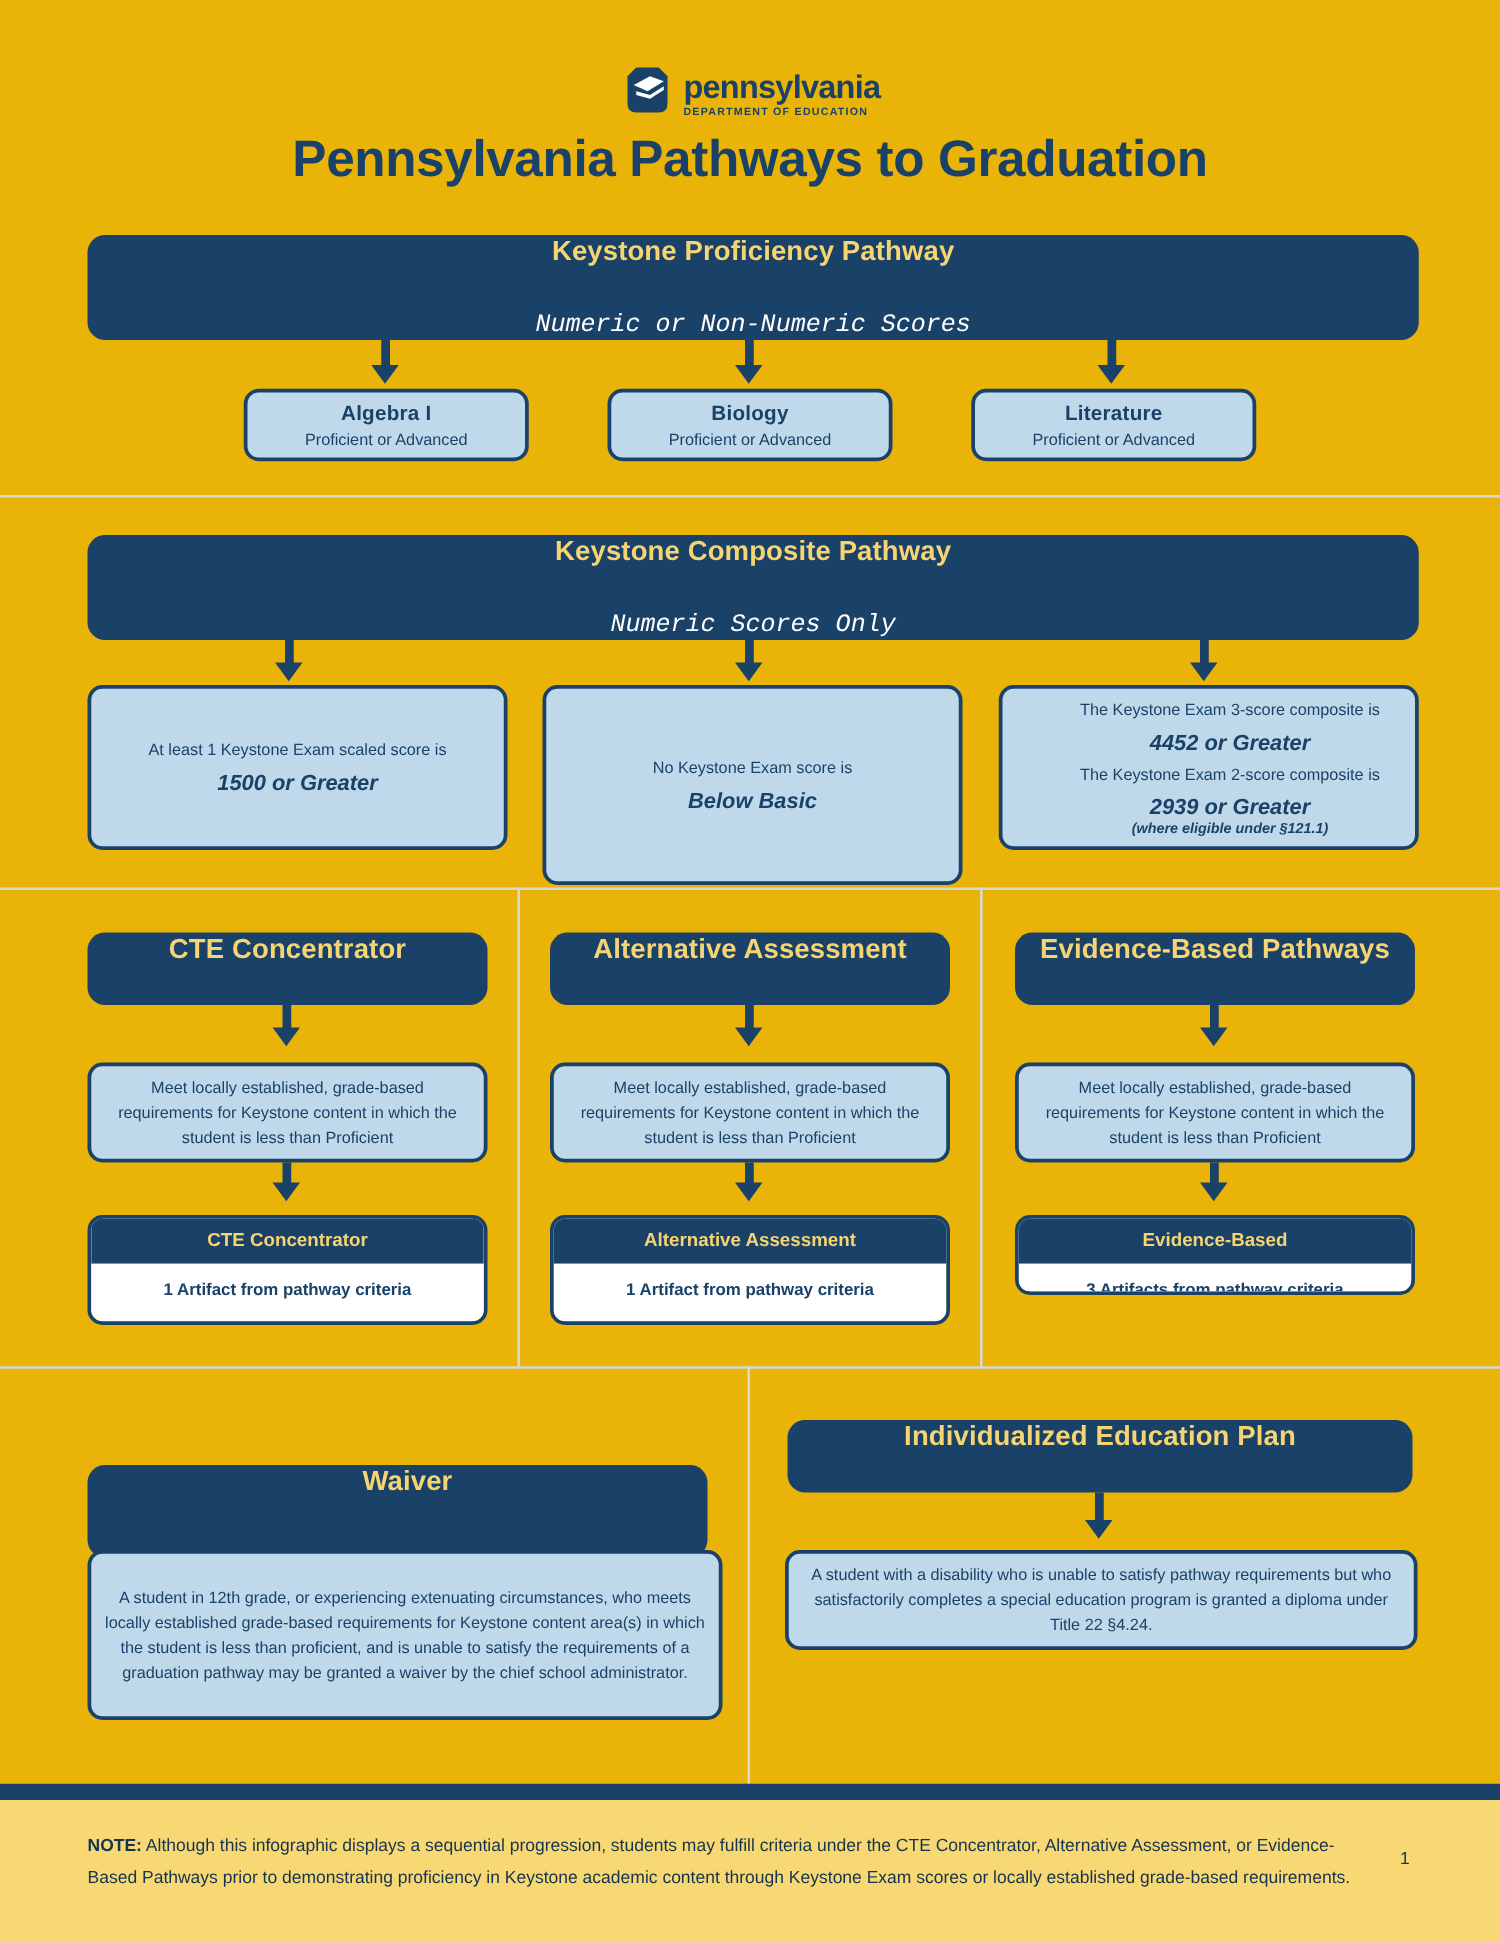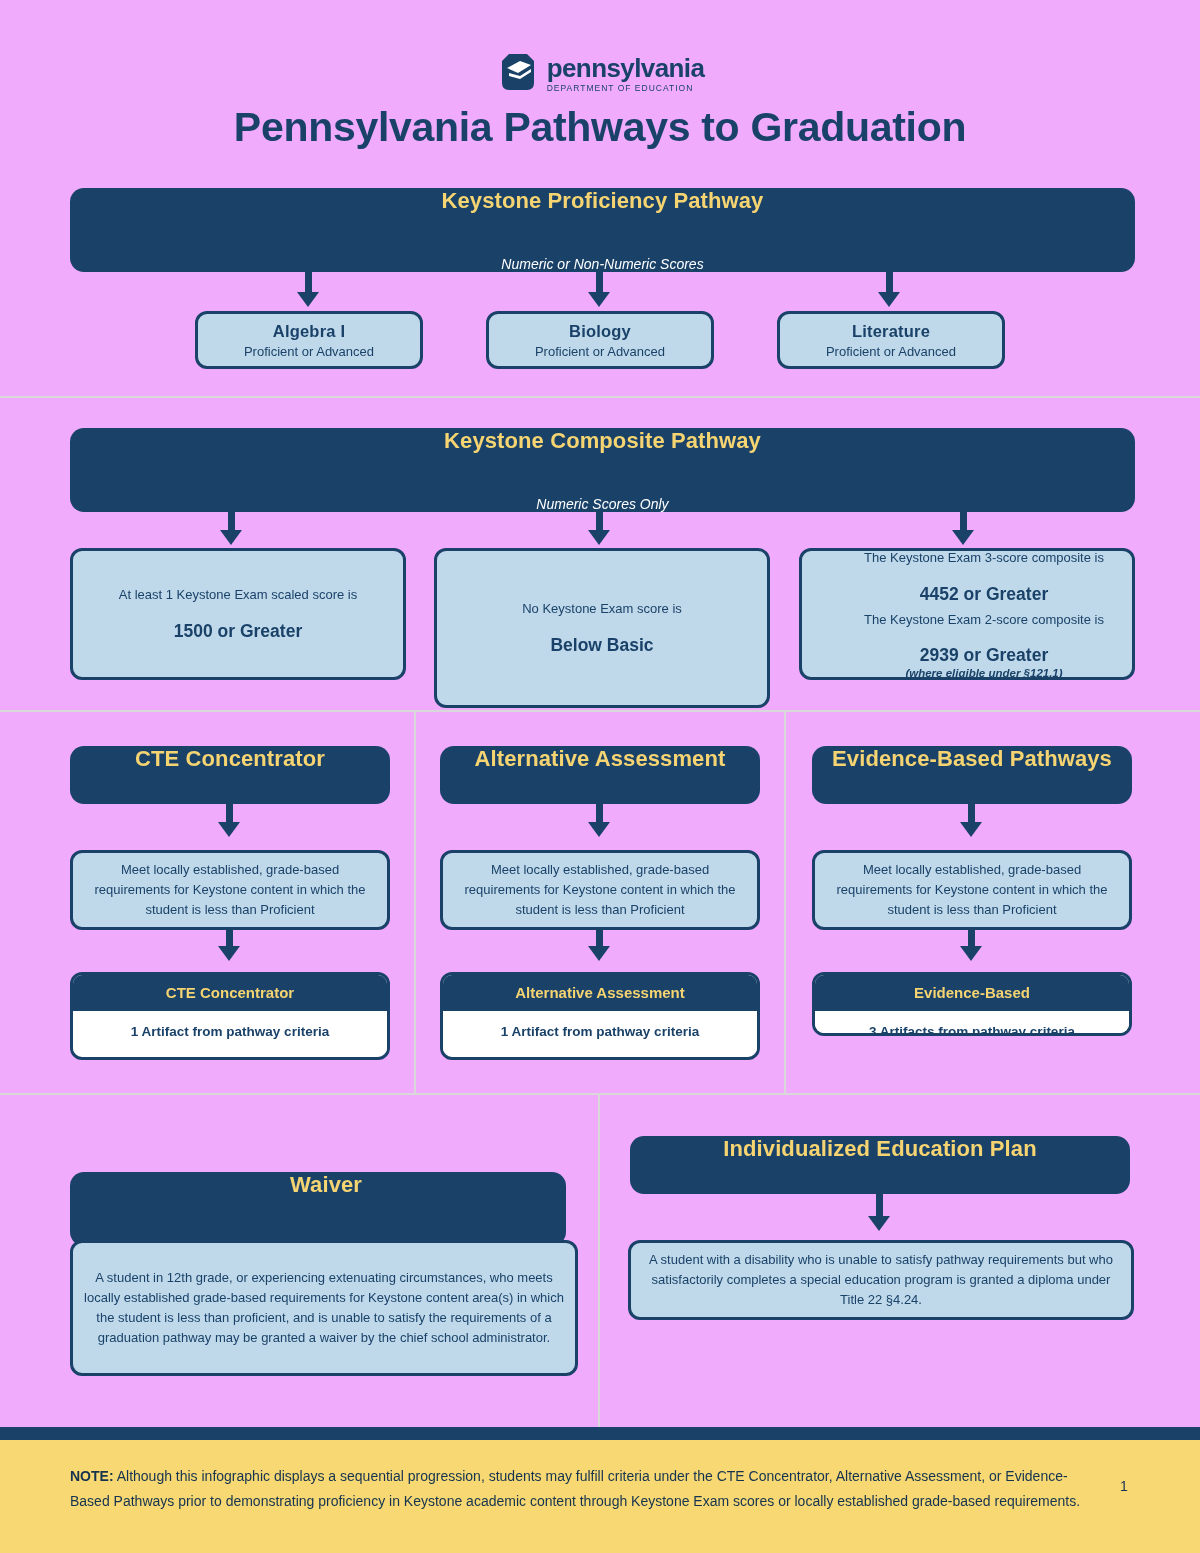--- a/index.html
+++ b/index.html
@@ -7,21 +7,21 @@
     padding: 0;
     background: #ffffff;
   }
   body {
     font-family: "Liberation Sans", sans-serif;
   }
   #page {
     position: relative;
     width: 1200px;
     height: 1553px;
-    background: #f0abfc;
+    background: #eab308;
     overflow: hidden;
   }
 
   
   .logo-wrap {
     position: absolute;
     top: 52px;
     left: 0;
     width: 1200px;
     display: flex;
@@ -36,21 +36,21 @@
   .logo-mark { display:block; }
   .logo-text { display: flex; flex-direction: column; line-height: 1; }
   .logo-name {
     font-size: 26px;
     font-weight: bold;
     color: #1a4269;
     letter-spacing: -0.6px;
   }
   .logo-sub {
     font-size: 8.5px;
-    font-weight: normal;
+    font-weight: bold;
     color: #1a4269;
     letter-spacing: 1.0px;
     margin-top: 3px;
   }
 
   .page-title {
     position: absolute;
     top: 104px;
     left: 0;
     width: 1200px;
@@ -88,22 +88,23 @@
   }
   .banner .b-title {
     color: #f5d471;
     font-weight: bold;
     font-size: 22px;
     letter-spacing: 0.1px;
   }
   .banner .b-sub {
     color: #ffffff;
     font-style: italic;
-    font-size: 14px;
+    font-size: 20px;
     margin-top: 5px;
+    font-family: Liberation Mono, monospace;
   }
 
   .lbox {
     position: absolute;
     background: #bfd9ea;
     border: 3px solid #1a4269;
     border-radius: 12px;
     box-sizing: border-box;
     display: flex;
     flex-direction: column;
@@ -116,21 +117,21 @@
   .lbox .l-title {
     font-size: 16.5px;
     font-weight: bold;
     letter-spacing: 0.2px;
   }
   .lbox .l-sub {
     font-size: 13px;
     margin-top: 3px;
   }
   .lbox .l-line-sm { font-size: 13px; line-height: 1.45; }
-  .lbox .l-line-lg { font-size: 17.5px; font-weight: bold; margin-top: 16px; }
+  .lbox .l-line-lg { font-size: 17.5px; font-weight: bold; margin-top: 6px; font-style: italic; }
   .lbox .l-note {
     font-size: 11.5px;
     font-style: italic;
     font-weight: bold;
     margin-top: 1px;
   }
   .lbox .l-para {
     font-size: 13px;
     line-height: 1.55;
   }

